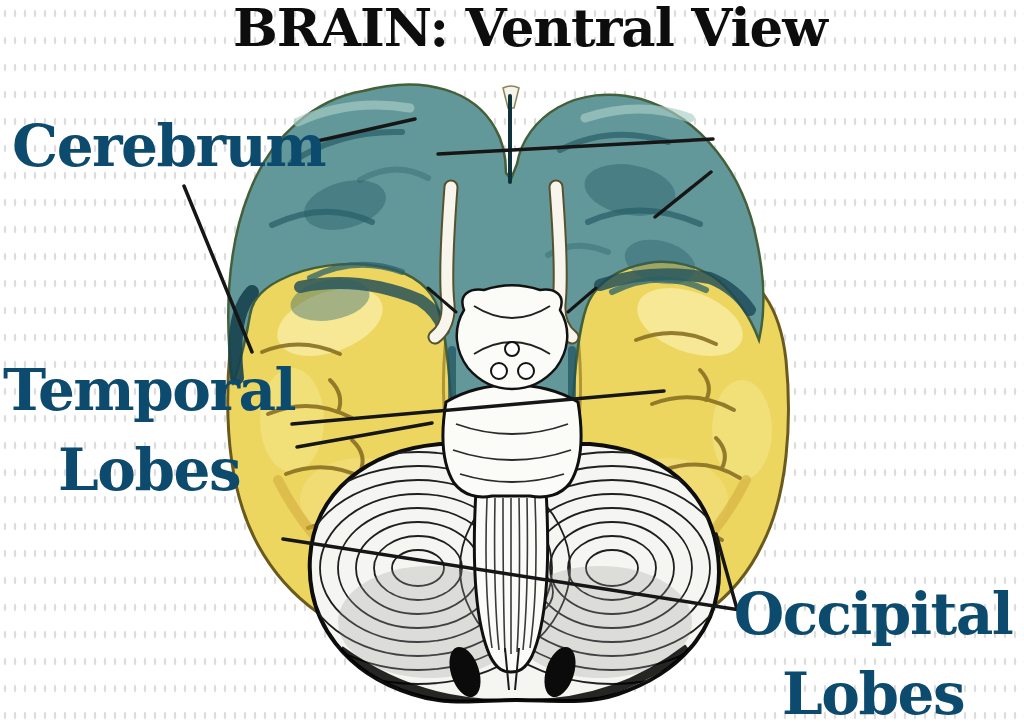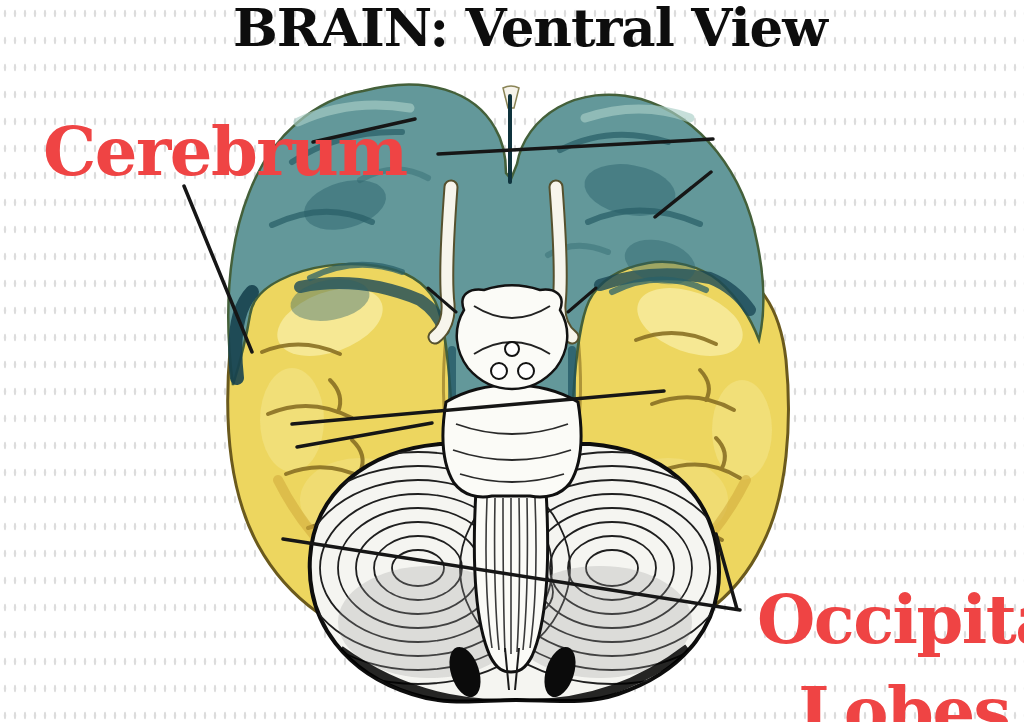--- a/index.html
+++ b/index.html
@@ -11,22 +11,22 @@
     content:""; position:absolute; inset:0; z-index:0; pointer-events:none;
     background-image: radial-gradient(rgba(130,130,130,0.28) 1.1px, transparent 1.6px);
     background-size: 10px 27px;
   }
   .brain-svg { position:absolute; left:0; top:0; z-index:1; }
   .title {
     position:absolute; top:-4px; left:0; width:100%; text-align:center; z-index:3;
     font-weight:700; font-size:53px; letter-spacing:-1px; color:#0d0d0d;
   }
   .lbl {
-    position:absolute; z-index:3; font-weight:700; font-size:67px; letter-spacing:-1.5px;
-    color:#ef4444; text-align:center; line-height:1.38;margin-left:31px;
+    position:absolute; z-index:3; font-weight:700; font-size:58px; letter-spacing:-1.5px;
+    color:#0c4a6e; text-align:center; line-height:1.38;
   }
   #lbl-cerebrum  { left:12px;  top:106px; width:300px; white-space:nowrap; text-align:left; }
   #lbl-frontal   { left:700px; top:90px;  width:262px; }
   #lbl-temporal  { left:2px;   top:350px; width:294px; }
   #lbl-occipital { left:726px; top:574px; width:294px; }
 </style>
 </head>
 <body>
 
 <div class="stage">
@@ -208,15 +208,16 @@
       <line x1="713" y1="139" x2="438" y2="154" stroke="#161616"></line>
       <line x1="711" y1="172" x2="655" y2="217" stroke="#161616"></line>
       <line x1="297" y1="447" x2="432" y2="423" stroke="#161616"></line>
       <line x1="292" y1="424" x2="664" y2="391" stroke="#161616"></line>
       <line x1="283" y1="539" x2="740" y2="610" stroke="#161616"></line>
       <line x1="716" y1="534" x2="737" y2="609" stroke="#161616"></line>
     </g>
   </svg>
 
   <div class="lbl" id="lbl-cerebrum">Cerebrum</div>
+  <div class="lbl" id="lbl-temporal">Temporal Lobes</div>
   <div class="lbl" id="lbl-occipital">Occipital Lobes</div>
 
 </div>
 
 </body></html>

